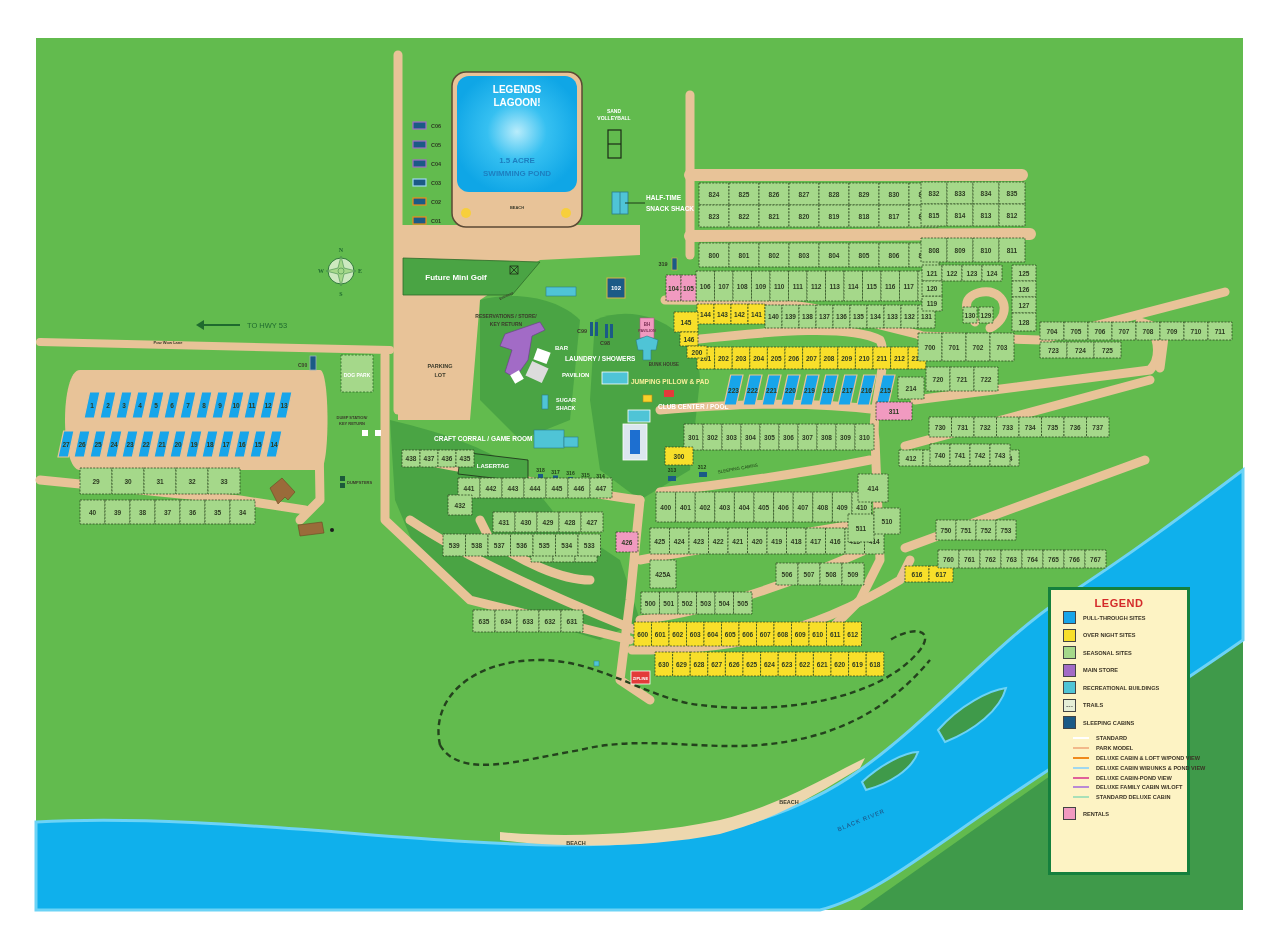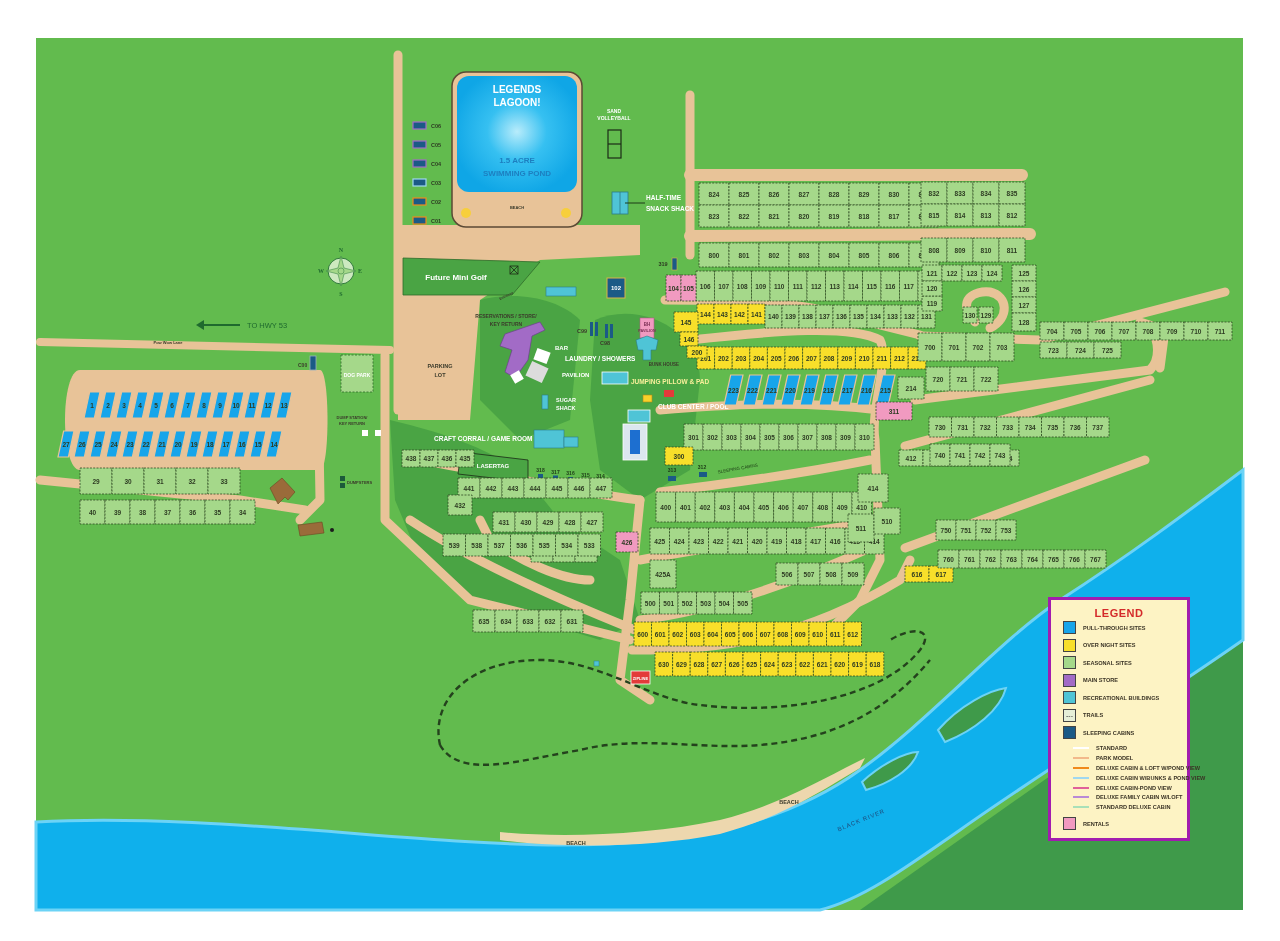--- a/index.html
+++ b/index.html
@@ -4,21 +4,21 @@
 <style>
   html,body{margin:0;padding:0;background:#ffffff;}
   body{width:1280px;height:941px;position:relative;overflow:hidden;font-family:"Liberation Sans",sans-serif;}
   #map{position:absolute;left:0;top:0;width:1280px;height:941px;}
   .site-num{font-family:"Liberation Sans",sans-serif;font-size:6.5px;font-weight:bold;fill:#2d3b22;text-anchor:middle;dominant-baseline:central;}
   .lbl{font-family:"Liberation Sans",sans-serif;font-weight:bold;fill:#ffffff;}
   .lbl-dark{font-family:"Liberation Sans",sans-serif;font-weight:bold;fill:#3b3b2b;}
   .lot{stroke:#2f4a22;stroke-width:0.8;stroke-dasharray:2 1.3;}
   .road{fill:none;stroke:#e8c398;stroke-linecap:round;stroke-linejoin:round;}
   .trail{fill:none;stroke:#24421d;stroke-width:2.4;stroke-dasharray:6 4;}
-  #legend{position:absolute;left:1048px;top:587px;width:142px;height:244px;background:#fdf3c4;border:3px solid #a21caf;box-sizing:border-box;font-family:"Liberation Sans",sans-serif;margin-top:10px;}
+  #legend{position:absolute;left:1048px;top:587px;width:142px;height:288px;background:#fdf3c4;border:3px solid #15803d;box-sizing:border-box;font-family:"Liberation Sans",sans-serif;}
   #legend .title{color:#d42a2a;font-weight:bold;font-size:11px;text-align:center;margin-top:7px;letter-spacing:0.5px;}
   #legend .row{display:flex;align-items:center;height:17.5px;margin-left:12px;}
   #legend .sw{width:13px;height:13px;border:1.5px solid #444;box-sizing:border-box;margin-right:7px;flex:none;}
   #legend .txt{font-size:5.6px;font-weight:bold;color:#3a3325;white-space:nowrap;}
   #legend .lrow{display:flex;align-items:center;height:9.8px;margin-left:22px;}
   #legend .line{width:16px;height:2px;margin-right:7px;flex:none;}
   #legend .sw-trail{background:#e6efd8;display:flex;align-items:center;justify-content:center;font-size:7px;color:#333;line-height:1;}
 </style>
 </head>
 <body>

